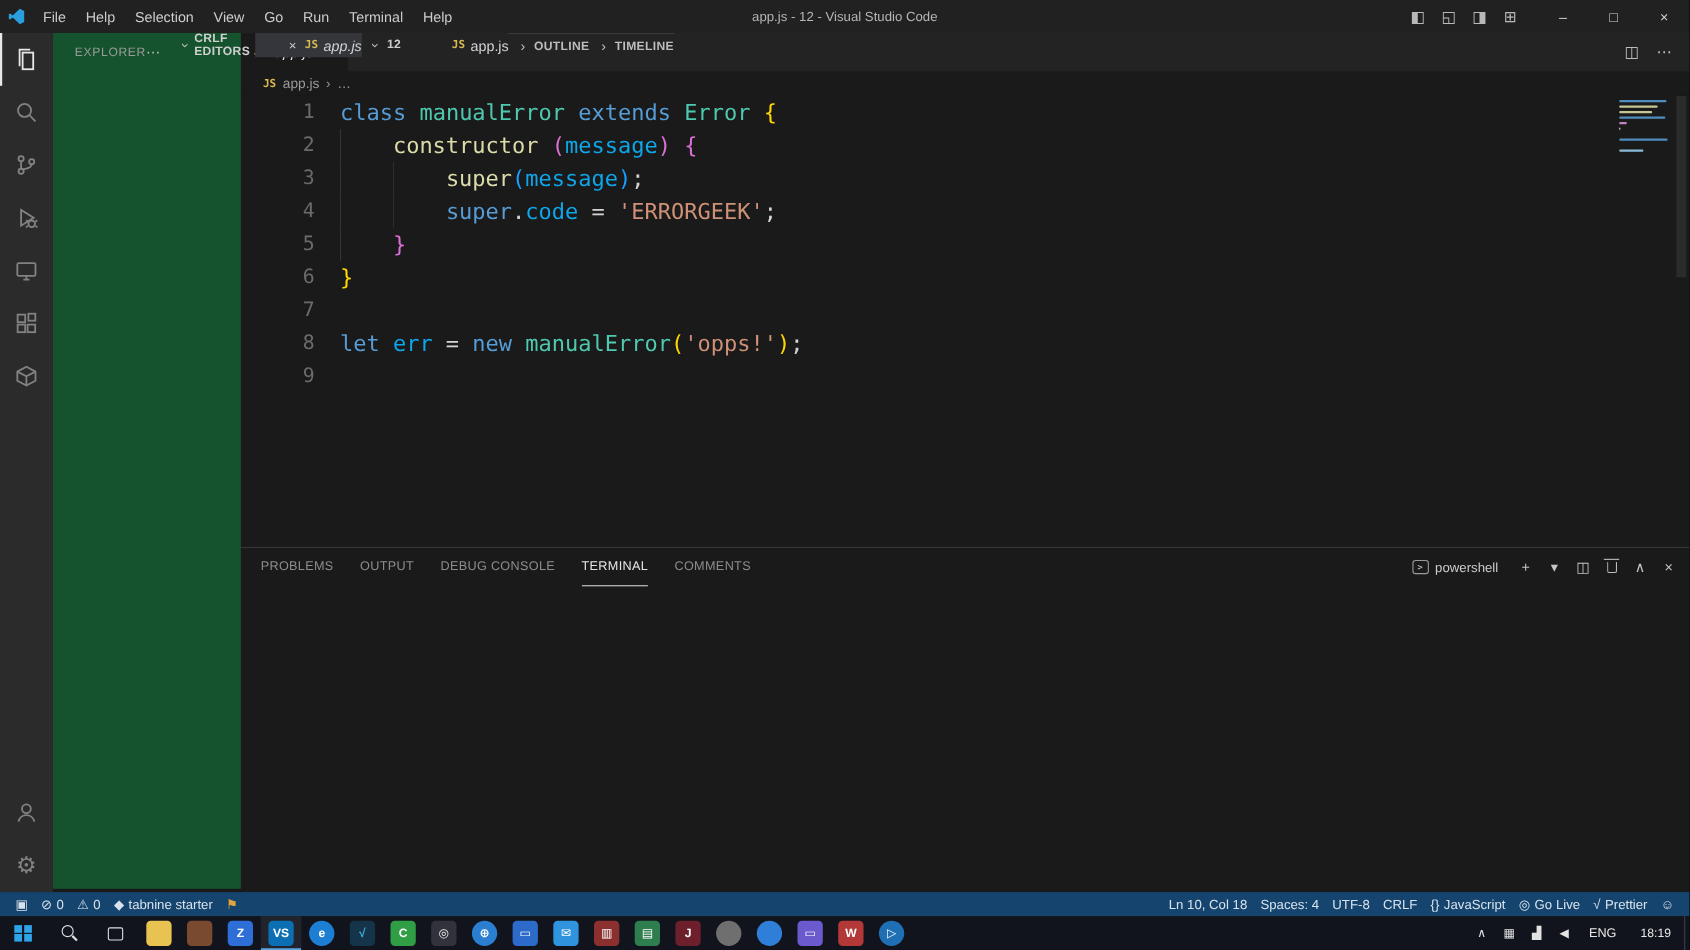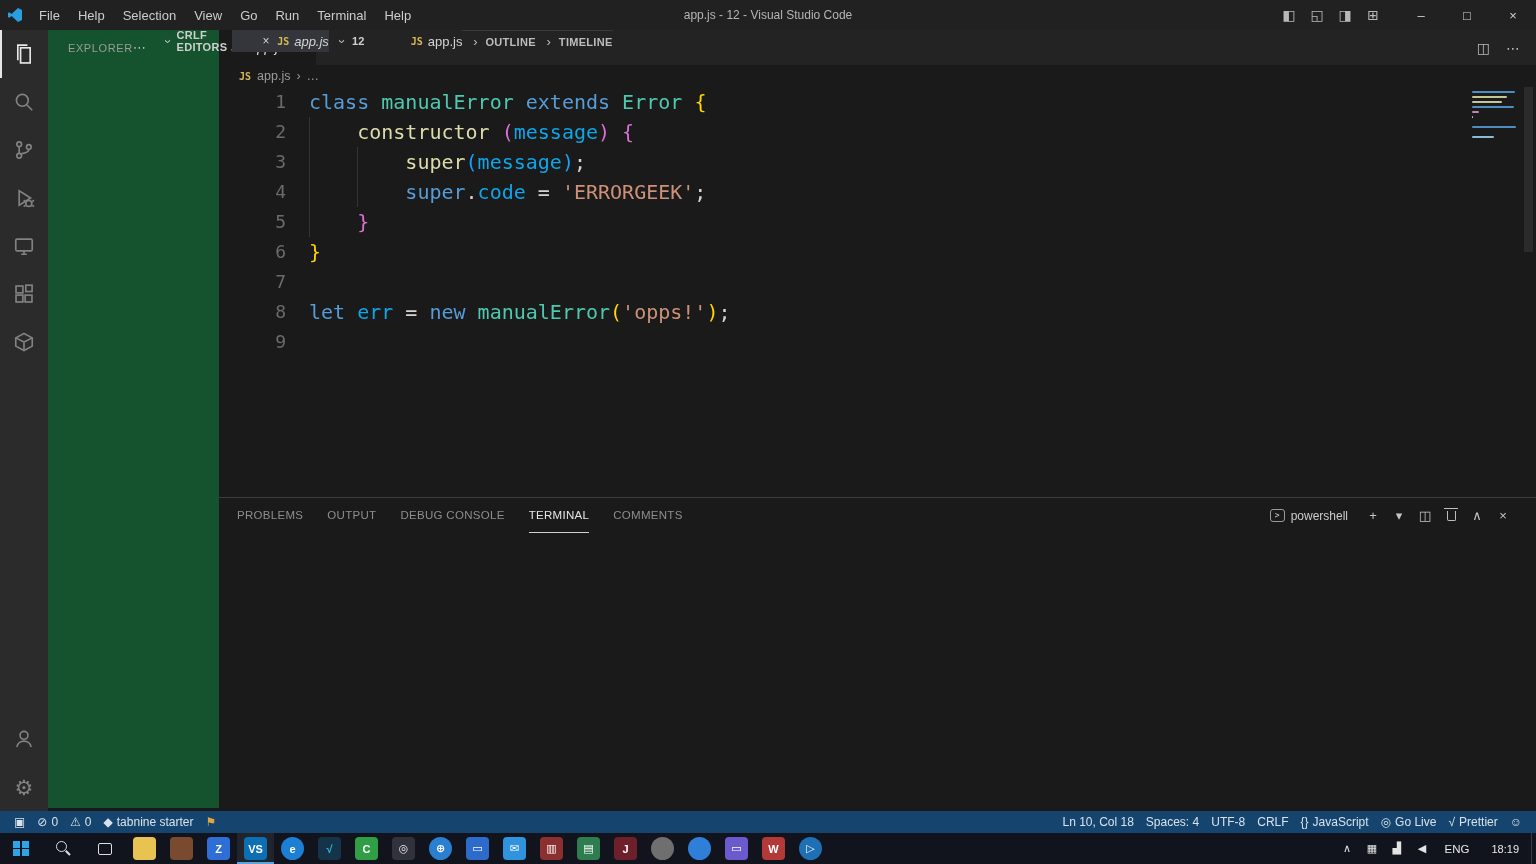--- a/index.html
+++ b/index.html
@@ -64,21 +64,21 @@
   .line-content{padding-left:23px;white-space:pre}
   .indent-guide{display:inline-block;white-space:pre;box-shadow:inset 1px 0 0 #343434}
   .tk-kw{color:#569cd6}.tk-ty{color:#4ec9b0}.tk-fn{color:#dcdcaa}.tk-vr{color:#0ea5e9}
   .tk-st{color:#ce9178}.tk-pn{color:#d4d4d4}.tk-b1{color:#ffd700}.tk-b2{color:#da70d6}.tk-b3{color:#179fff}
   .minimap{position:absolute;top:4px;right:16px;width:48px}
   .mm-row{height:2px;margin-bottom:3px;border-radius:1px}
   .scrollbar-thumb{position:absolute;top:0;right:3px;width:9px;height:165px;background:rgba(121,121,121,.18)}
 
   
   .panel{height:314px;border-top:1px solid #3d3d3d;background:#1a1a1a;display:flex;flex-direction:column}
-  .panel-header{height:35px;display:flex;align-items:center;padding:0 26px 0 18px}
+  .panel-header{height:35px;display:flex;align-items:center;padding:0 12px 0 18px}
   .panel-tabs{display:flex;gap:24px;height:100%}
   .panel-tab{display:flex;align-items:center;font-size:11.5px;letter-spacing:.3px;color:#8d8d8d;border-bottom:1px solid transparent;height:100%}
   .panel-tab.active{color:#e5e5e5;border-bottom-color:#d0d0d0}
   .panel-actions{margin-left:auto;display:flex;align-items:center;gap:12px;color:#c5c5c5}
   .shell-select{display:flex;align-items:center;gap:6px;font-size:12px;color:#cccccc;margin-right:6px}
   .term-badge{width:15px;height:13px;border:1px solid #9a9a9a;border-radius:3px;font-size:8px;line-height:11px;text-align:center;color:#cccccc;font-family:"DejaVu Sans Mono",monospace}
   .panel-action{min-width:14px;text-align:center;font-size:13px;display:flex;align-items:center;justify-content:center}
   .ico-trash{position:relative;display:inline-block;width:9px;height:10px;border:1px solid #bdbdbd;border-top:none;border-radius:0 0 2px 2px}
   .ico-trash::before{content:"";position:absolute;top:-3px;left:-3.5px;width:14px;height:1.5px;background:#bdbdbd}
   .terminal{flex:1;position:relative;padding:8px 0 0 18px;font-family:"DejaVu Sans Mono",monospace;font-size:13px;color:#cdcdcd}

